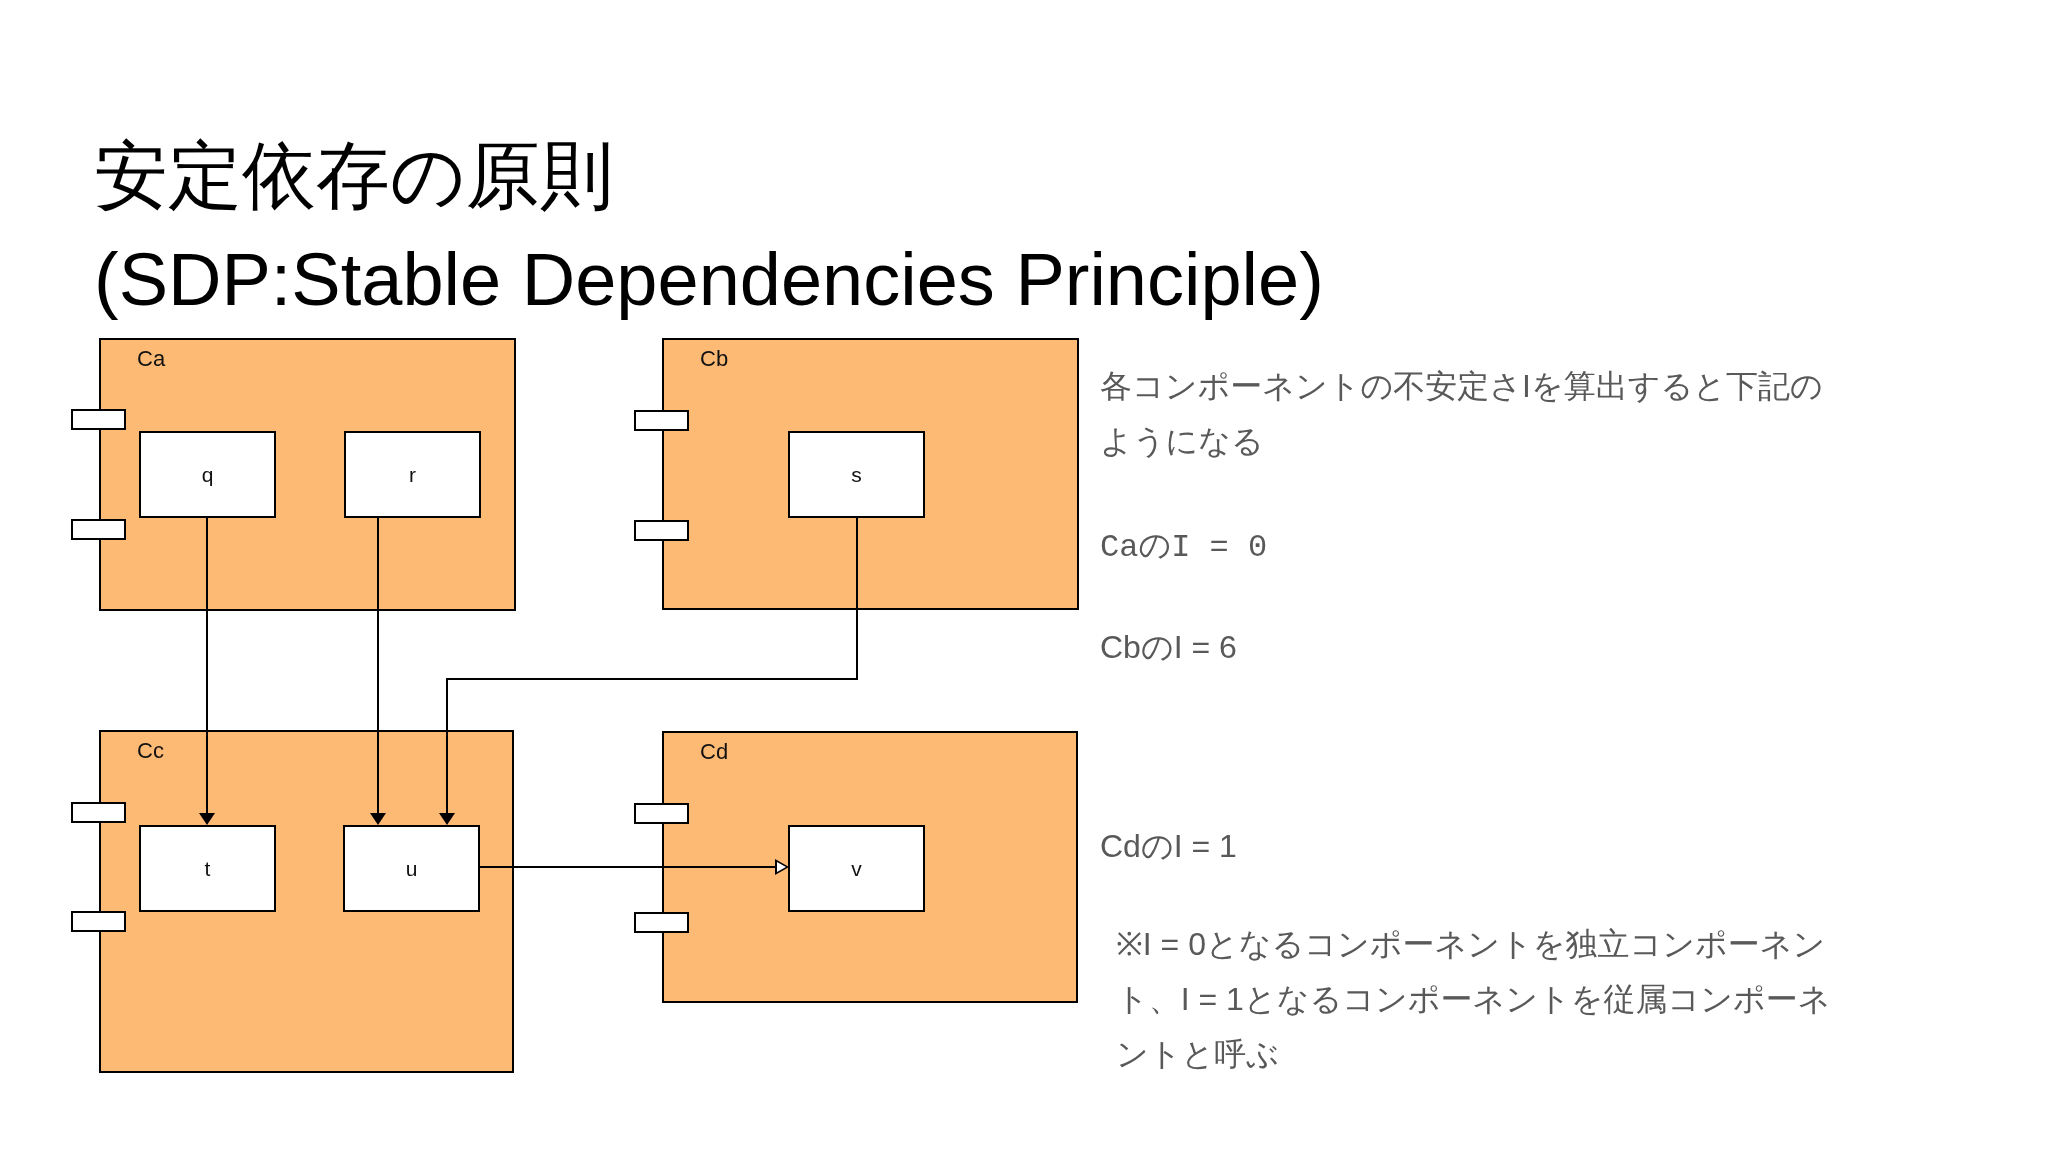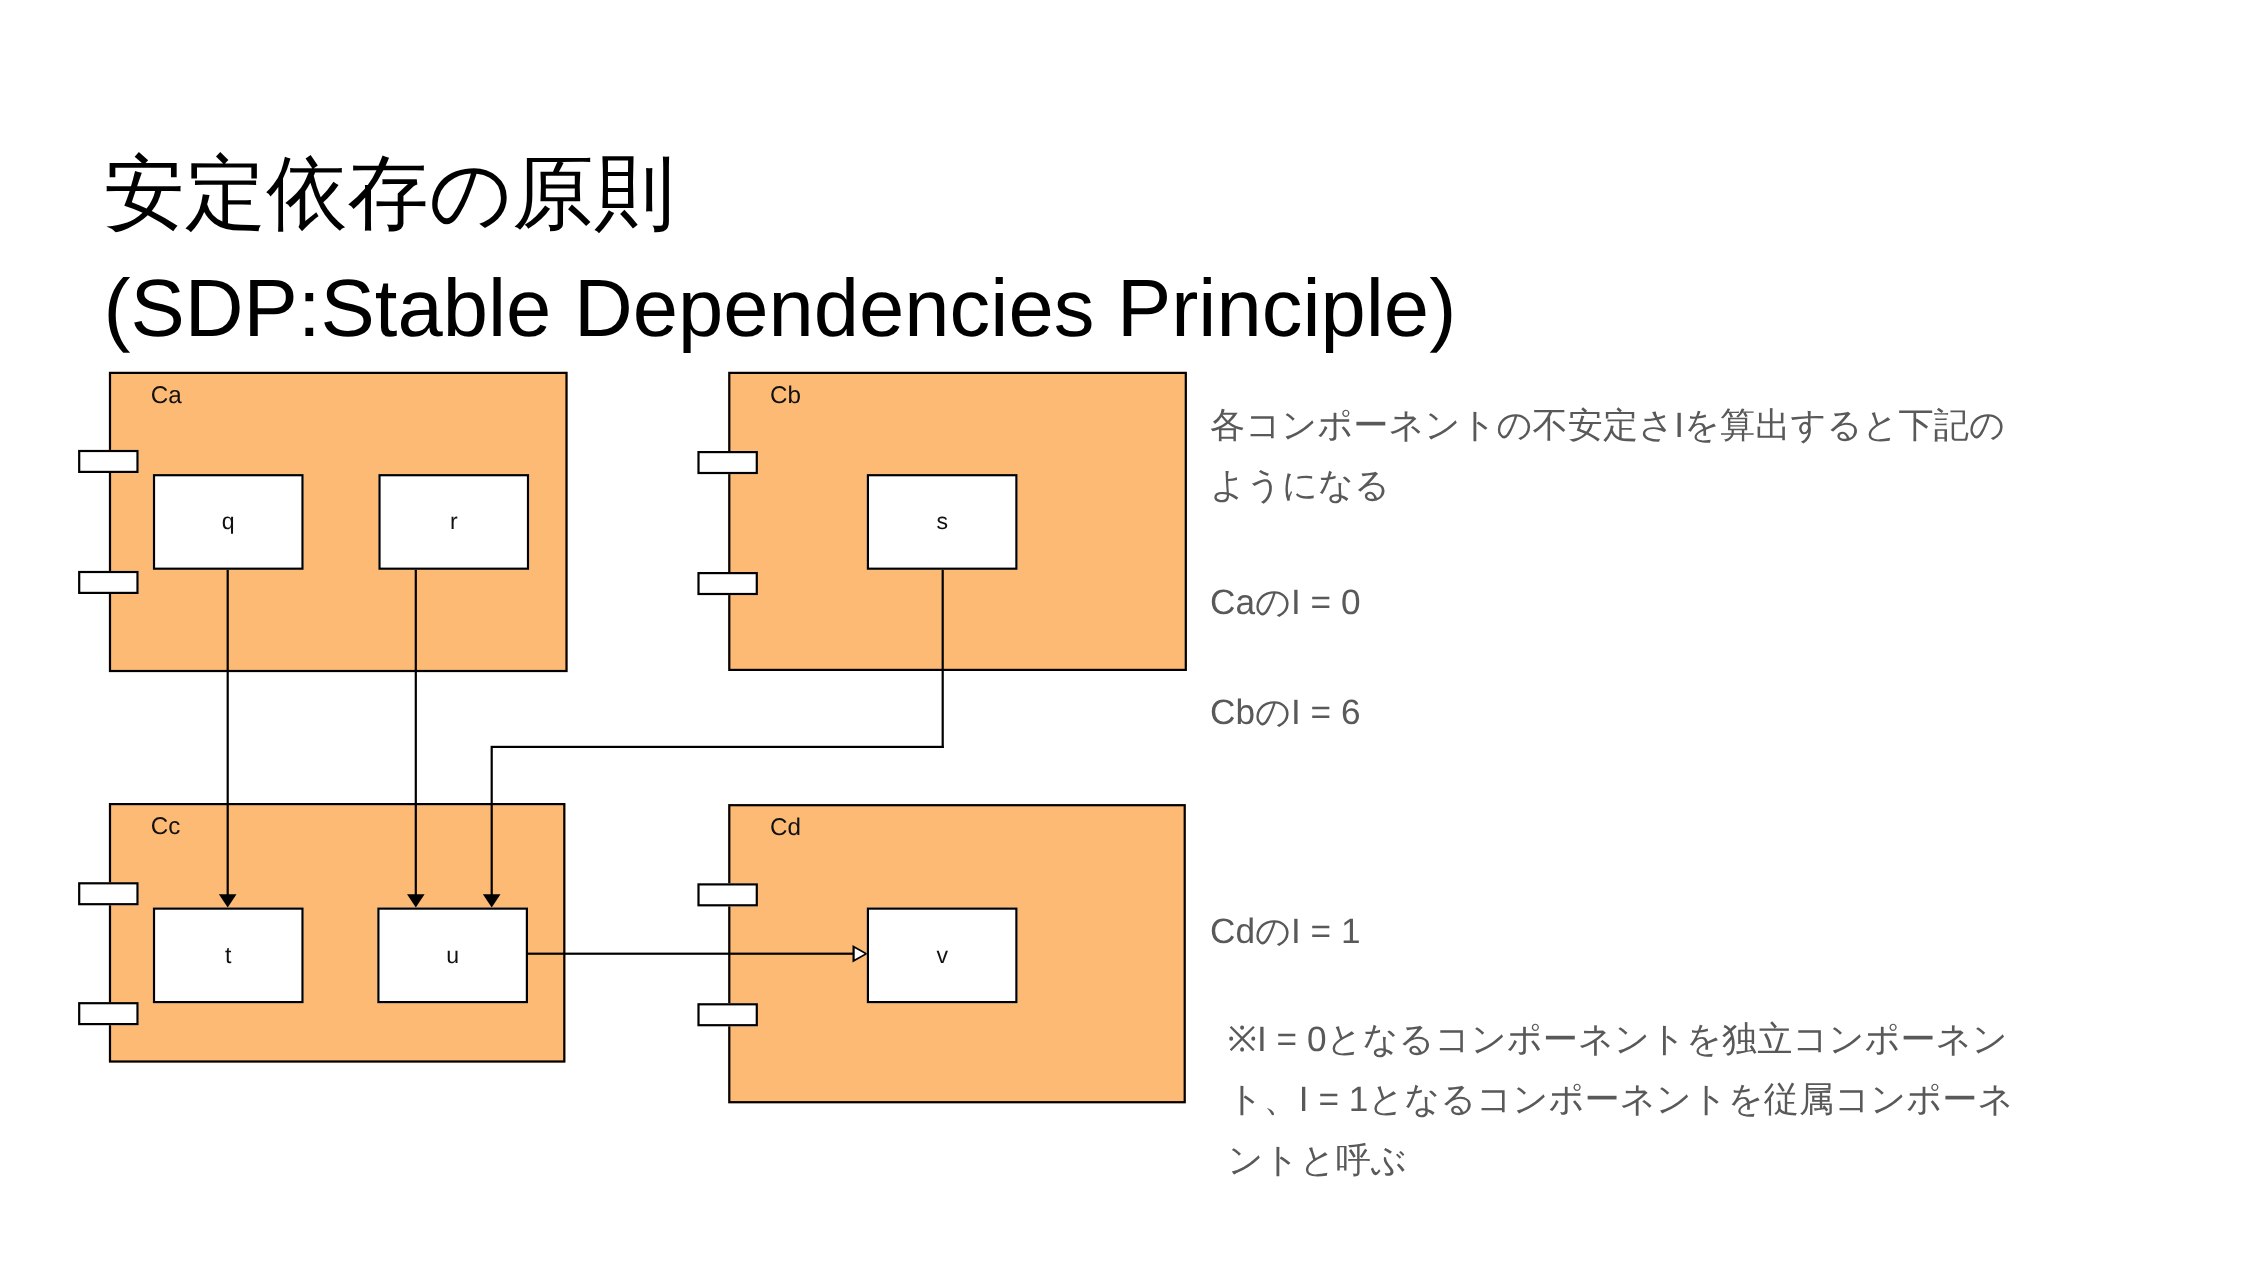--- a/index.html
+++ b/index.html
@@ -8,21 +8,21 @@
 
   
   .title{position:absolute;left:94px;top:112px;margin:0;font-weight:400;
          font-size:74px;line-height:104px;color:#000000;}
   .title-line{display:block;white-space:pre;}
 
   
   .comp{position:absolute;background:#fdba74;border:2px solid #000000;box-sizing:border-box;}
   .comp-ca{left:99px;top:326px;width:417px;height:273px;}
   .comp-cb{left:662px;top:326px;width:417px;height:272px;}
-  .comp-cc{left:99px;top:718px;width:415px;height:236px;}
+  .comp-cc{left:99px;top:718px;width:415px;height:343px;}
   .comp-cd{left:662px;top:719px;width:416px;height:272px;text-align:center;}
   .comp-label{position:absolute;left:36px;top:6px;font-size:22px;color:#111111;}
 
   
   .seg{position:absolute;background:#000000;}
   .seg-qt   {left:206px;top:506px;width:2px;height:296px;}
   .seg-ru   {left:377px;top:505px;width:2px;height:297px;}
   .seg-su-v1{left:856px;top:506px;width:2px;height:162px;}
   .seg-su-h {left:446px;top:666px;width:412px;height:2px;}
   .seg-su-v2{left:446px;top:668px;width:2px;height:134px;}
@@ -59,21 +59,21 @@
   .node-r{left:344px;top:419px;}
   .node-s{left:788px;top:419px;}
   .node-t{left:139px;top:813px;}
   .node-u{left:343px;top:813px;}
   .node-v{left:788px;top:813px;}
 
   
   .annot{position:absolute;left:1100px;color:#595959;font-size:32px;line-height:55px;}
   .annot div{white-space:pre;}
   .intro{top:347px;}
-  .stat-ca{top:508px;} .stat-cb{top:608px;} .stat-cc{top:707px;} .stat-cd{top:807px;}
+  .stat-ca{top:508px;font-family:Liberation Mono, monospace;} .stat-cb{top:608px;} .stat-cc{top:707px;} .stat-cd{top:807px;}
   .note{top:905px;margin-left:16px;}
 </style>
 </head>
 <body>
 
 <div class="slide">
 
   <h1 class="title">
     <span class="title-line">安定依存の原則</span>
     <span class="title-line">(SDP:Stable Dependencies Principle)</span>

